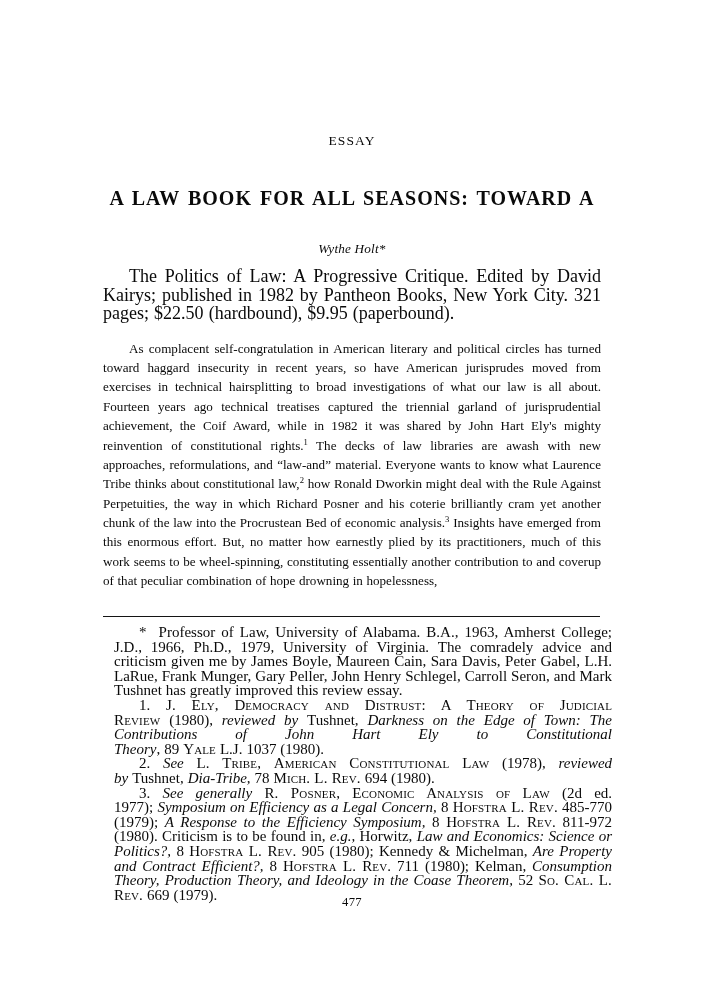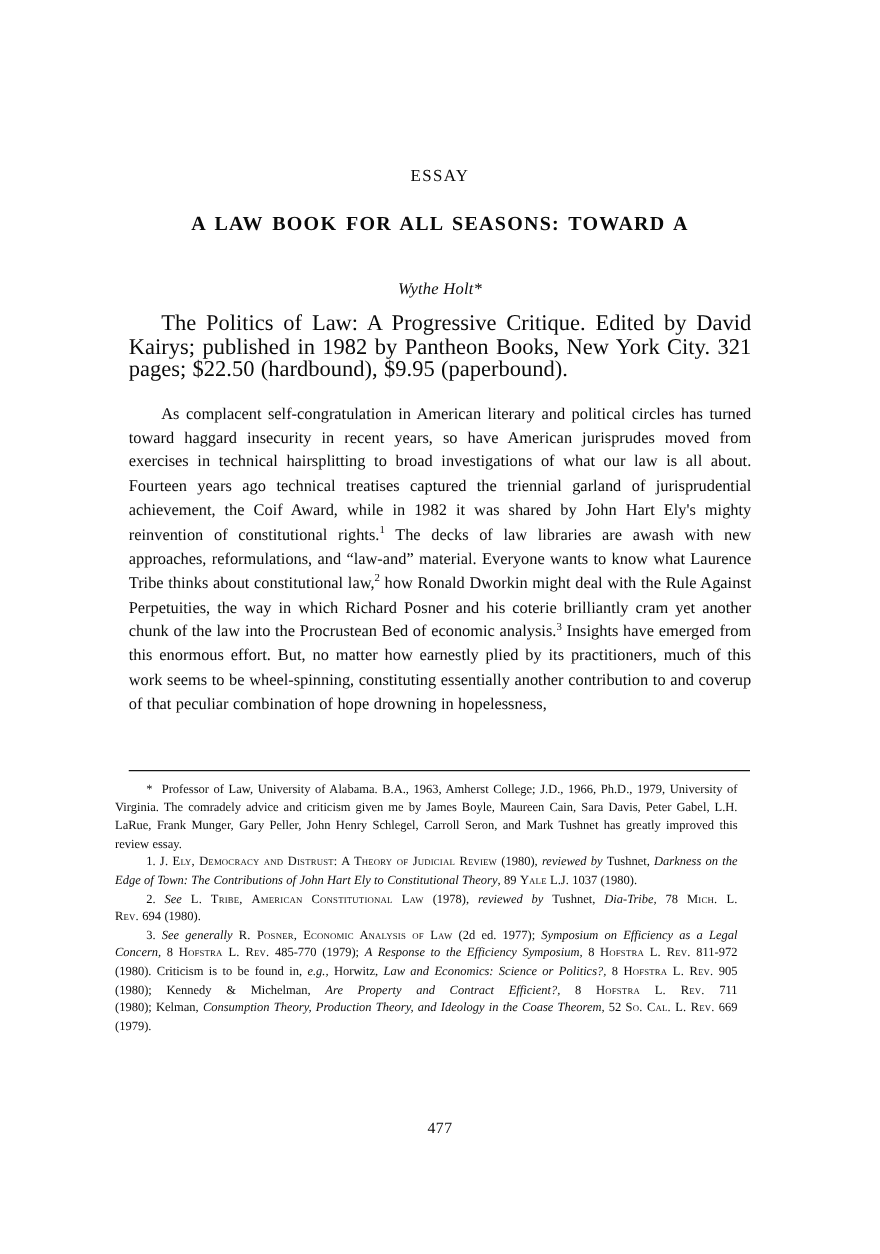--- a/index.html
+++ b/index.html
@@ -37,24 +37,24 @@
   .essay-label {
     text-align: center;
     font-size: 13.5px;
     letter-spacing: 1.1px;
     margin-top: 133px;
     font-family: "Liberation Serif", "DejaVu Serif", serif;
   }
 
   .article-title {
     text-align: center;
-    font-size: 16px;
+    font-size: 20px;
     letter-spacing: 1.0px;
     line-height: 28px;
-    margin-top: 17px;
+    margin-top: 35px;
     word-spacing: 2px;
   }
 
   .byline {
     text-align: center;
     font-style: italic;
     font-size: 13.2px;
     margin-top: 29px;
     letter-spacing: 0.2px;
   }
@@ -90,24 +90,24 @@
     left: 103px;
     top: 616px;
     width: 497px;
     height: 0;
     border-top: 1.3px solid #141414;
   }
 
   
   .footnotes {
     position: absolute;
-    left: 92px;
+    left: 114px;
     top: 625px;
     width: 498px;
-    font-size: 10px;
+    font-size: 15px;
     line-height: 14.6px;
     text-align: justify;
   }
   .fn {
     text-indent: 25px;
     margin: 0;
     word-spacing: 0.2px;
   }
   .fn .fn-mark {
     font-style: normal;

